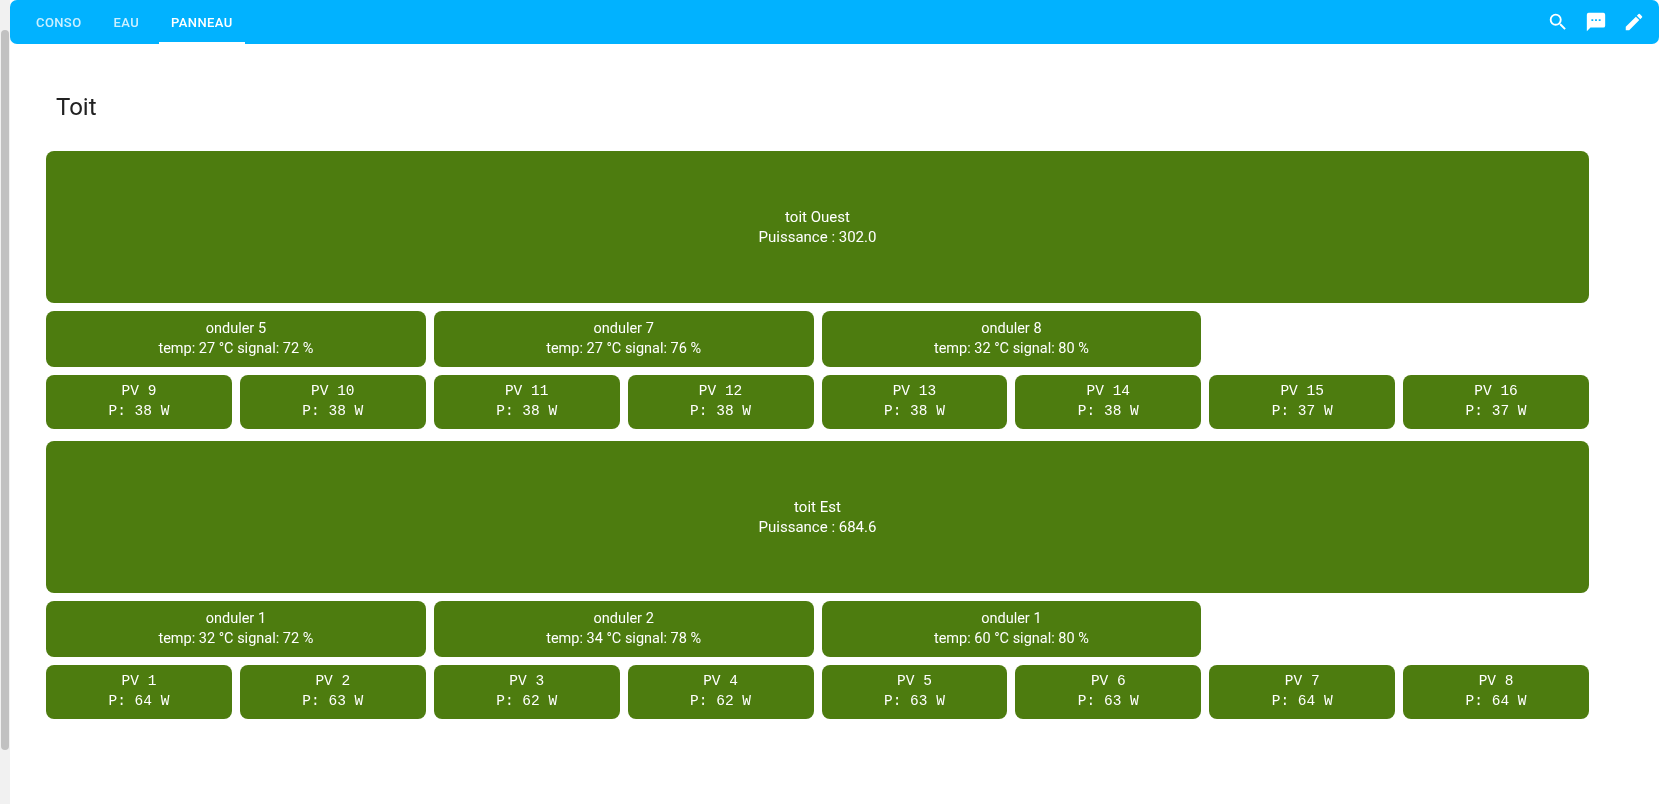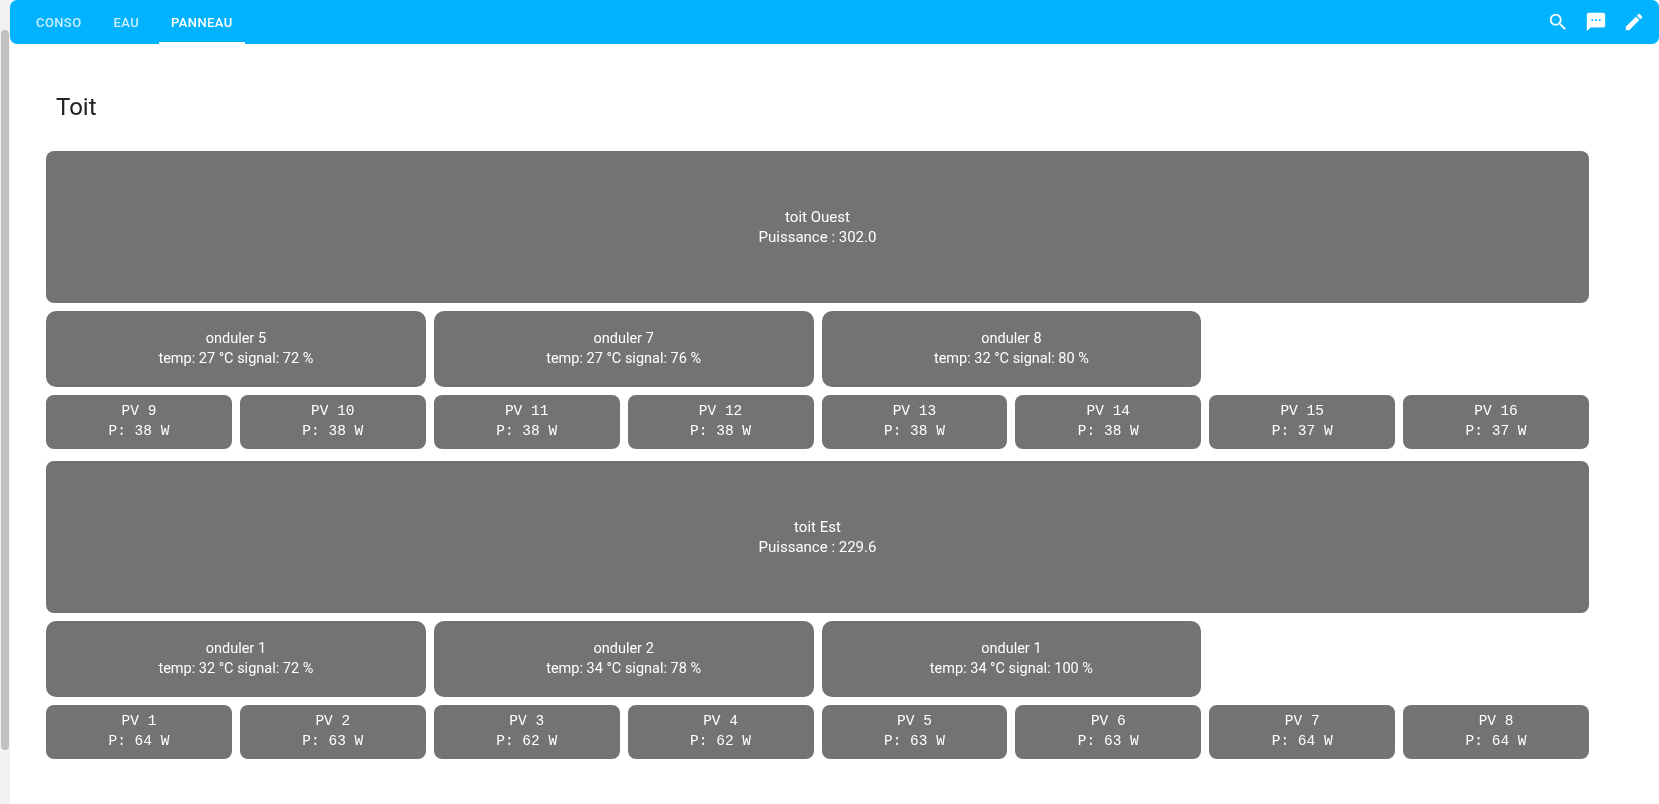--- a/index.html
+++ b/index.html
@@ -82,34 +82,34 @@
     margin: 22px 0 30px 10px;
     color: #212121;
   }
 
   .stack { display: flex; flex-direction: column; gap: 8px; margin-bottom: 12px; }
   .row { display: grid; gap: 8px; }
   .row.cols4 { grid-template-columns: repeat(4, 1fr); }
   .row.cols8 { grid-template-columns: repeat(8, 1fr); font-family: Liberation Mono, monospace; }
 
   .card {
-    background: #737373;
+    background: #4d7c0f;
     color: #fff;
     border-radius: 8px;
     display: flex;
     flex-direction: column;
     align-items: center;
     justify-content: center;
     text-align: center;
     padding: 8px 10px;
     line-height: 1.35;
     font-size: 14.5px;
   }
   .card.group { height: 152px; font-size: 15px; }
-  .card.ond { height: 76px; border-radius: 10px; }
+  .card.ond { height: 56px; }
   .card.pv  { height: 54px; }
 </style>
 </head>
 <body>
 
 <div class="layout">
   <div class="scroll-gutter">
     <div class="scroll-thumb"></div>
   </div>
   <div class="main">
@@ -187,34 +187,34 @@
               </div>
               <div class="card pv">
                 <div>PV 16</div>
                 <div>P: 37 W</div>
               </div>
             </div>
           </div>
           <div class="stack">
             <div class="card group">
               <div>toit Est</div>
-              <div>Puissance : 229.6</div>
+              <div>Puissance : 684.6</div>
             </div>
             <div class="row cols4">
               <div class="card ond">
                 <div>onduler 1</div>
                 <div>temp: 32 °C signal: 72 %</div>
               </div>
               <div class="card ond">
                 <div>onduler 2</div>
                 <div>temp: 34 °C signal: 78 %</div>
               </div>
               <div class="card ond">
                 <div>onduler 1</div>
-                <div>temp: 34 °C signal: 100 %</div>
+                <div>temp: 60 °C signal: 80 %</div>
               </div>
             </div>
             <div class="row cols8">
               <div class="card pv">
                 <div>PV 1</div>
                 <div>P: 64 W</div>
               </div>
               <div class="card pv">
                 <div>PV 2</div>
                 <div>P: 63 W</div>

